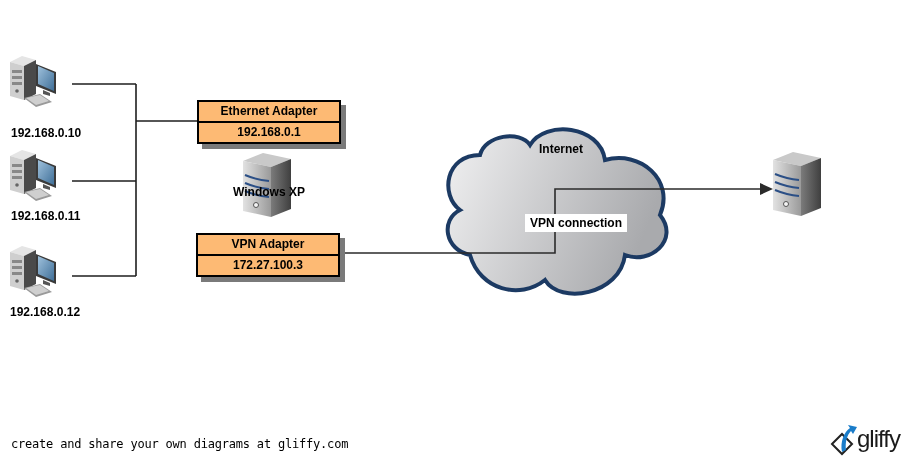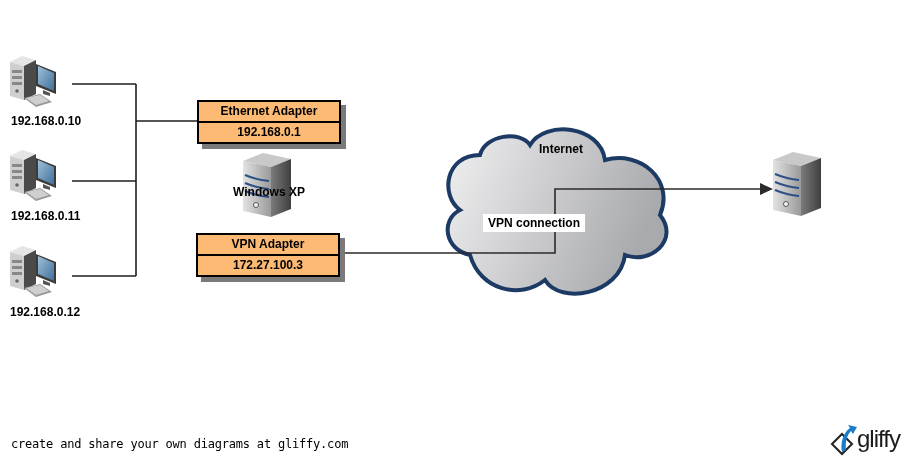--- a/index.html
+++ b/index.html
@@ -84,37 +84,37 @@
   <path d="M470,255 C445,250 440,220 460,210 C440,195 445,155 480,155 C485,135 520,130 530,145 C545,120 600,125 605,160 C640,150 675,180 660,215 C680,240 650,265 625,255 C620,295 560,305 545,280 C520,300 480,290 470,255 Z" fill="url(#cloudFill)" stroke="#1c3a63" stroke-width="4"></path>
 
   <g stroke="#2b2b2b" stroke-width="1.6" fill="none">
     <polyline points="338,253 555,253 555,189 760,189"></polyline>
   </g>
   <polygon points="760,183 773,189 760,195" fill="#2b2b2b"></polygon>
 
   <use href="#server" x="773" y="152"></use>
 </svg>
 
-<div class="lbl" style="left:11px;top:114px;">192.168.0.10</div>
+<div class="lbl" style="left:11px;top:126px;">192.168.0.10</div>
 <div class="lbl" style="left:11px;top:209px;">192.168.0.11</div>
 <div class="lbl" style="left:10px;top:305px;">192.168.0.12</div>
 
 <div class="adapter" style="left:197px;top:100px;">
   <div class="row top">Ethernet Adapter</div>
   <div class="row">192.168.0.1</div>
 </div>
 
 <div class="lbl" style="left:233px;top:185px;">Windows XP</div>
 
 <div class="adapter" style="left:196px;top:233px;">
   <div class="row top">VPN Adapter</div>
   <div class="row">172.27.100.3</div>
 </div>
 
 <div class="lbl" style="left:539px;top:142px;text-align:center;">Internet</div>
-<div class="vpnlabel" style="left:483px;top:214px;">VPN connection</div>
+<div class="vpnlabel" style="left:525px;top:214px;">VPN connection</div>
 
 <div class="footer">create and share your own diagrams at gliffy.com</div>
 <svg class="logo" width="30" height="32" viewBox="0 0 30 32">
   <polygon points="2,20 12,10 22,20 12,30" fill="#fff" stroke="#222" stroke-width="2"></polygon>
   <path d="M12,28 C10,18 14,8 20,4 L18,1 L27,3 L23,10 L21,7 C17,11 15,18 16,26 Z" fill="#1a7cc9"></path>
 </svg>
 <div class="logo-text">gliffy</div>
 
 </body></html>

